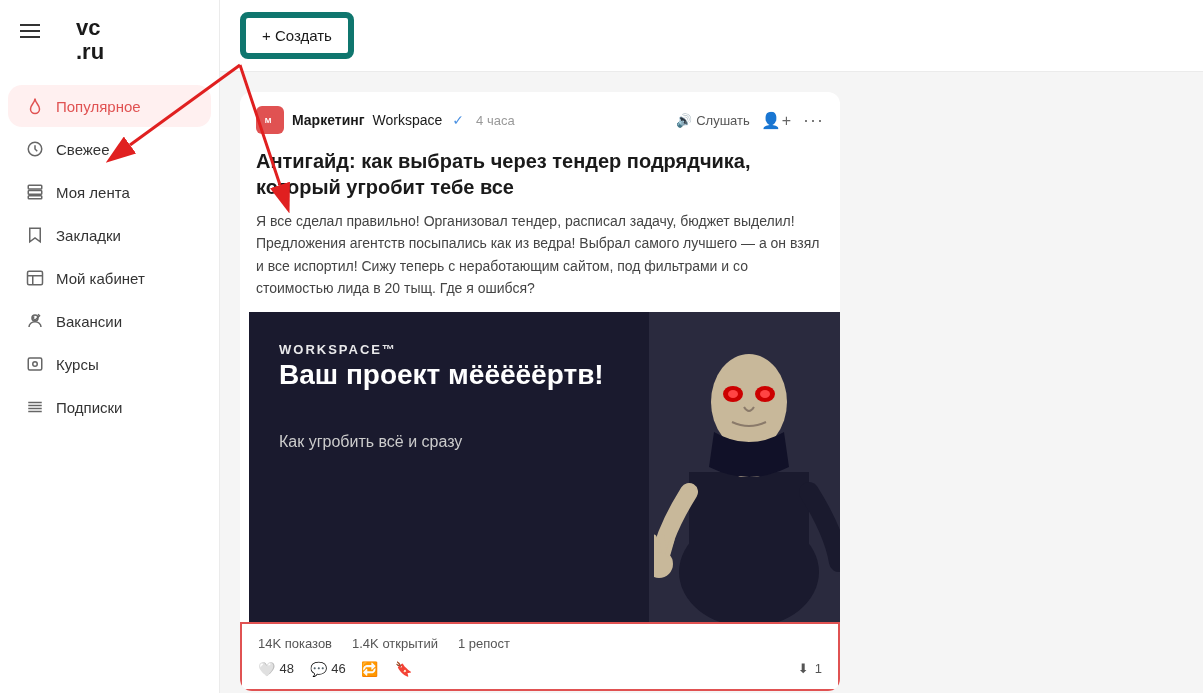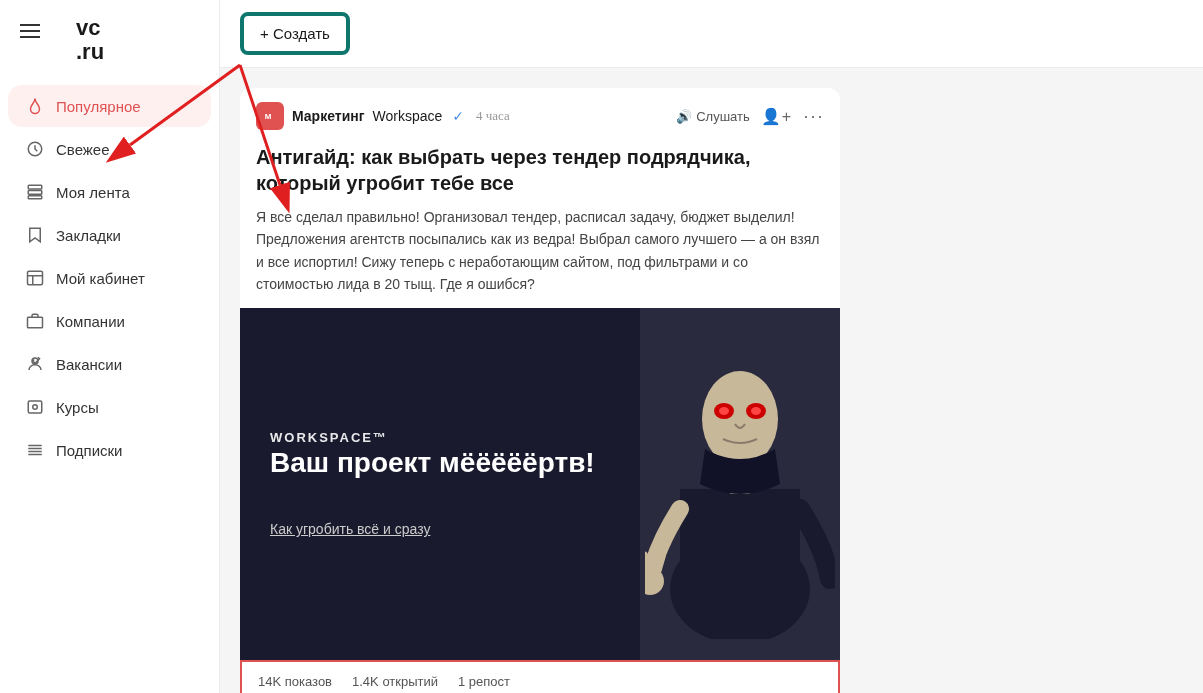--- a/index.html
+++ b/index.html
@@ -95,21 +95,21 @@
       padding: 10px 16px;
       font-size: 15px;
       color: #b0b0b0;
       outline: none;
     }
     .create-btn {
       display: flex;
       align-items: flex-start;
       gap: 6px;
       background: #fff;
-      border: 4px solid #0f766e;
+      border: 6px solid #0f766e;
       border-radius: 8px;
       padding: 9px 16px;
       font-size: 15px;
       color: #1a1a1a;
       cursor: pointer;
       font-weight: 500;
       white-space: nowrap;
     }
 
     
@@ -158,21 +158,20 @@
     }
     .verified-icon {
       color: #4a90e2;
       font-size: 14px;
       margin-left: 2px;
     }
     .post-time {
       font-size: 13px;
       color: #999;
       margin-left: 4px;
-      font-family: Liberation Serif, serif;
     }
     .post-actions-right {
       margin-left: auto;
       display: flex;
       align-items: center;
       gap: 12px;
     }
     .listen-btn {
       display: flex;
       align-items: center;
@@ -191,26 +190,27 @@
       padding: 4px 16px 10px;
     }
     .post-excerpt {
       font-size: 14px;
       line-height: 1.6;
       color: #444;
       padding: 0 16px 12px;
     }
     .post-image {
       width: 100%;
-      height: 352px;
+      height: 310px;
       background: #1a1a2e;
       position: relative;
       display: flex;
-      align-items: center;
+      align-items: flex-start;
       overflow: hidden;
+      margin-left: 9px;
     }
     .post-image-left {
       flex: 1;
       padding: 30px 30px;
       display: flex;
       flex-direction: column;
       justify-content: space-between;
     }
     .workspace-logo-text {
       color: #fff;
@@ -222,23 +222,22 @@
     }
     .image-headline {
       color: #fff;
       font-size: 28px;
       font-weight: 700;
       line-height: 1.3;
       margin-top: auto;
     }
     .image-subtext {
       color: #ccc;
-      font-size: 14px;
+      font-size: 16px;
       margin-top: 40px;
-      text-decoration: underline;
     }
     .post-image-right {
       width: 200px;
       height: 100%;
       background: #2a2a3e;
       position: relative;
       overflow: hidden;
       display: flex;
       align-items: center;
       justify-content: center;
@@ -353,30 +352,20 @@
     <div class="nav-item">
       <span class="nav-icon">
         <svg viewBox="0 0 24 24" fill="none" stroke="#666" stroke-width="2">
           <rect x="2" y="3" width="20" height="18" rx="2"></rect>
           <path d="M2 9h20M9 9v12"></path>
         </svg>
       </span>
       <span>Мой кабинет</span>
     </div>
 
-    <div class="nav-item">
-      <span class="nav-icon">
-        <svg viewBox="0 0 24 24" fill="none" stroke="#666" stroke-width="2">
-          <rect x="2" y="7" width="20" height="14" rx="1"></rect>
-          <path d="M16 7V5a2 2 0 00-2-2h-4a2 2 0 00-2 2v2"></path>
-          <line x1="12" y1="12" x2="12" y2="12"></line>
-        </svg>
-      </span>
-      <span>Компании</span>
-    </div>
 
     <div class="nav-item">
       <span class="nav-icon">
         <svg viewBox="0 0 24 24" fill="none" stroke="#666" stroke-width="2">
           <circle cx="12" cy="8" r="4"></circle>
           <path d="M4 20c0-4 3.6-7 8-7s8 3 8 7"></path>
           <path d="M16 3l2 2-6 6-3-3 2-2"></path>
         </svg>
       </span>
       <span>Вакансии</span>

